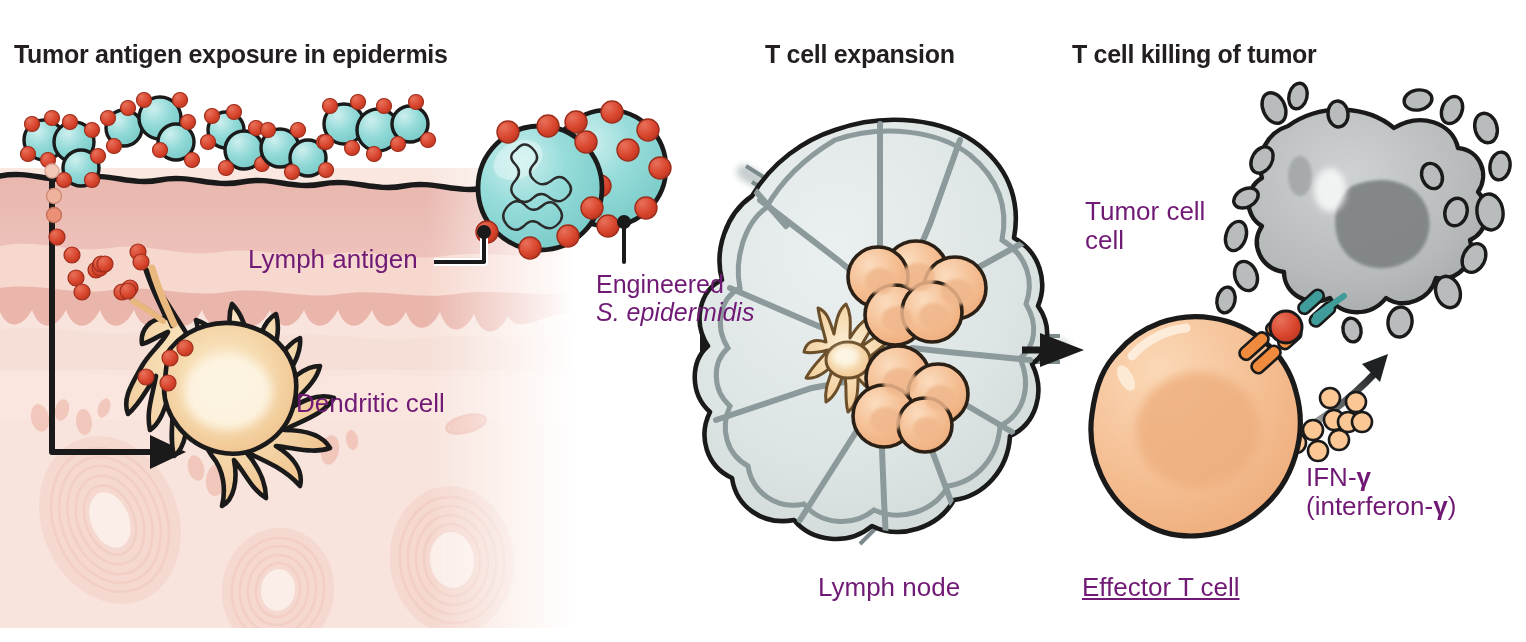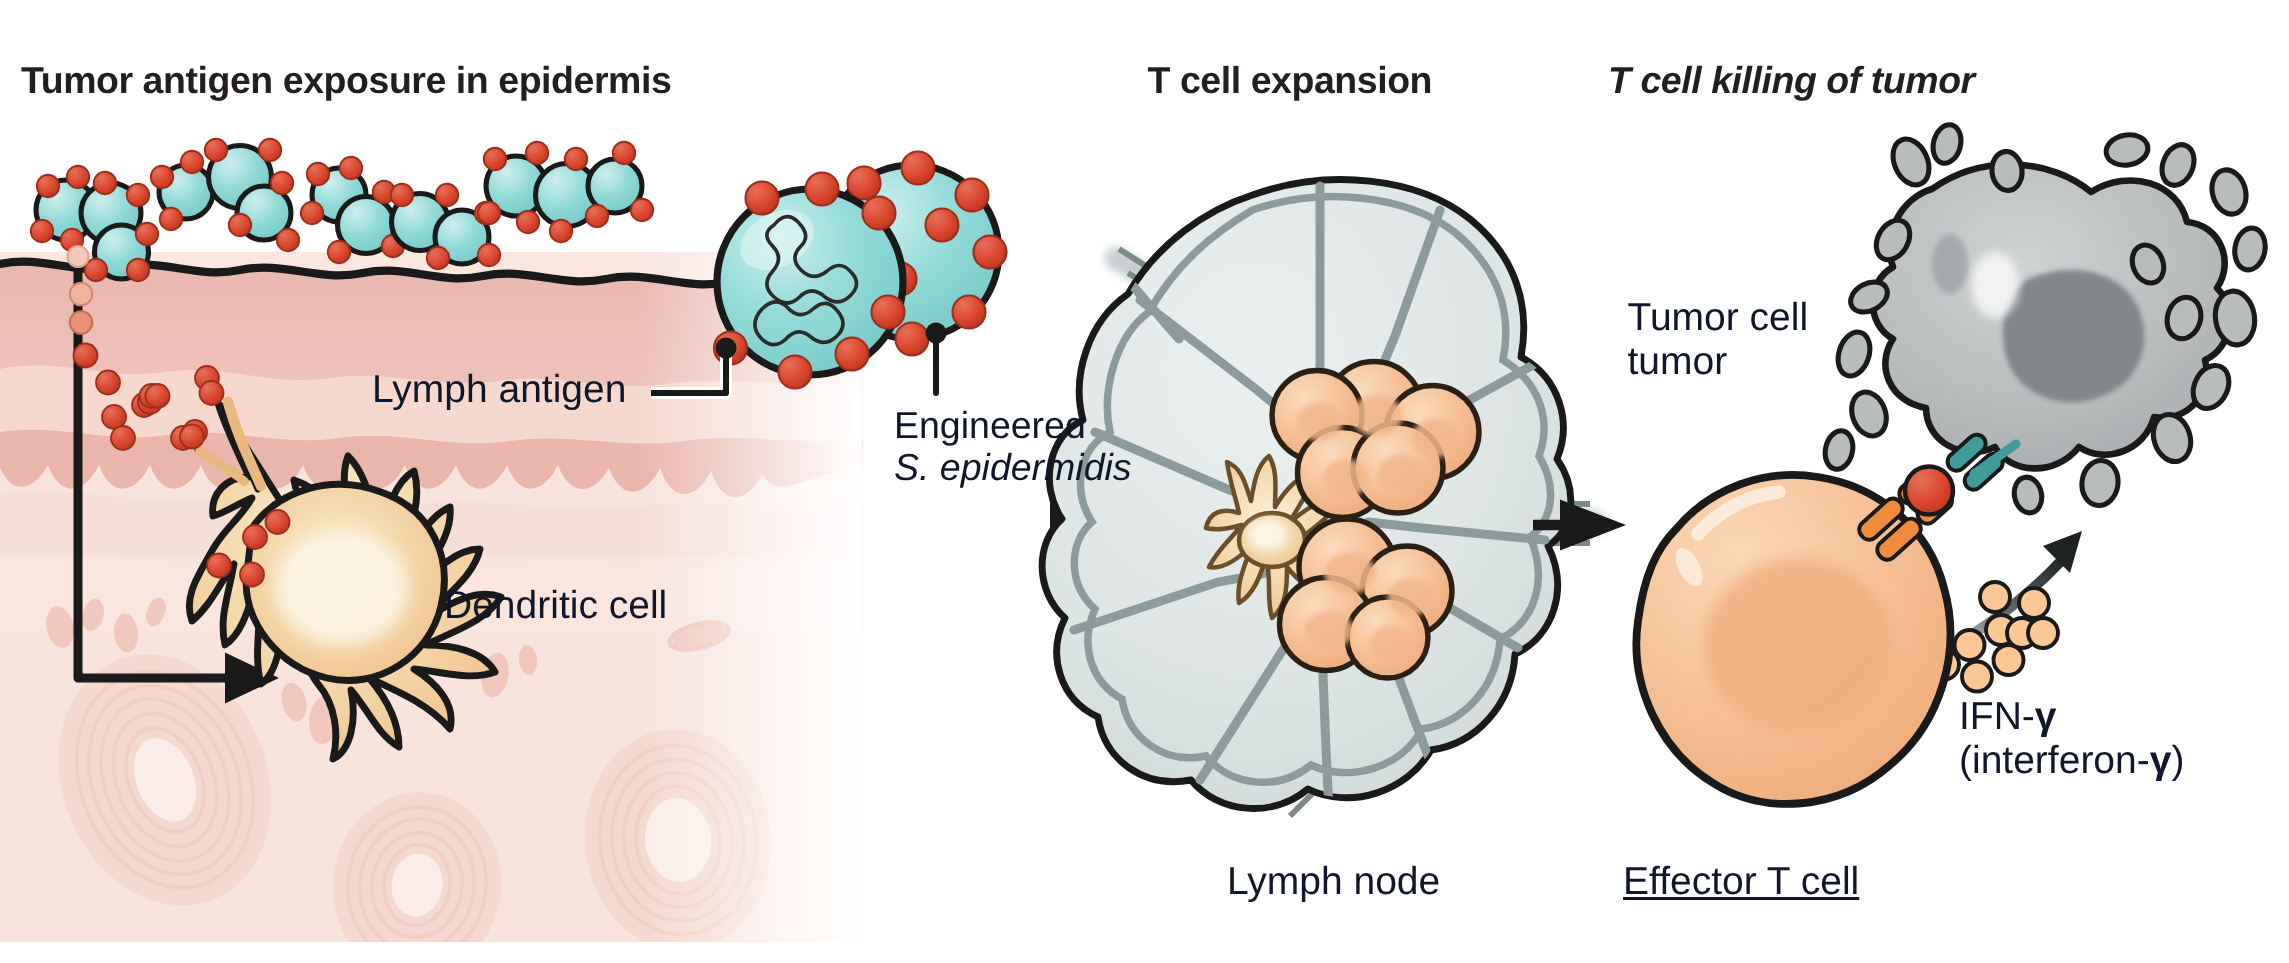--- a/index.html
+++ b/index.html
@@ -15,27 +15,27 @@
     position:absolute;
     font-family:"Liberation Sans", sans-serif;
     font-weight:bold;
     font-size:25px;
     color:#231f20;
     letter-spacing:-0.3px;
     white-space:nowrap;
   }
   #title-1{left:14px;top:40px;}
   #title-2{left:765px;top:40px;}
-  #title-3{left:1072px;top:40px;font-style:italic;}
+  #title-3{left:1072px;top:40px;}
 
   .lbl{
     position:absolute;
     font-family:"Liberation Sans", sans-serif;
     font-size:26px;
-    color:#0f172a;
+    color:#701a75;
     white-space:nowrap;
     line-height:1.12;
   }
   .lbl.small{font-size:25px;margin-left:32px;}
   .ital{font-style:italic;}
   .gamma{font-weight:bold;}
 
   #lbl-tumor-antigen{left:248px;top:245px;}
   #lbl-engineered{left:564px;top:270px;}
   #lbl-dendritic{left:296px;top:389px;}
@@ -613,21 +613,21 @@
   </div>
 
   <div class="lbl" id="lbl-dendritic">Dendritic cell</div>
 
   <div class="lbl" id="lbl-lymph">Lymph node</div>
 
   <div class="lbl" id="lbl-effector">Effector T cell</div>
 
   <div class="lbl" id="lbl-tumordeath">
     <span>Tumor cell</span><br>
-    <span>tumor</span>
+    <span>cell</span>
   </div>
 
   <div class="lbl" id="lbl-ifn">
     <span>IFN-</span><span class="gamma">γ</span><br>
     <span>(interferon-</span><span class="gamma">γ</span><span>)</span>
   </div>
 
 </div>
 
 </body></html>

